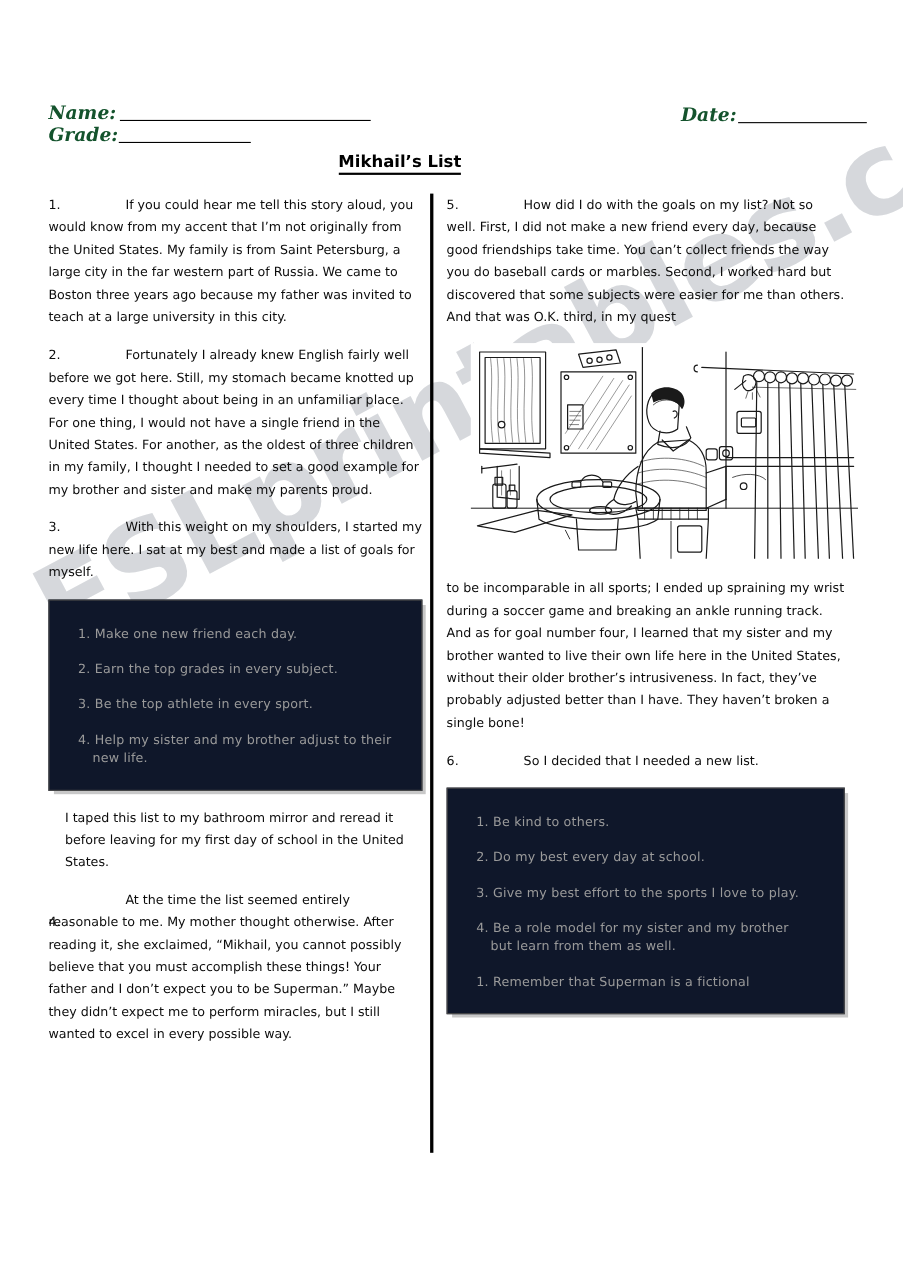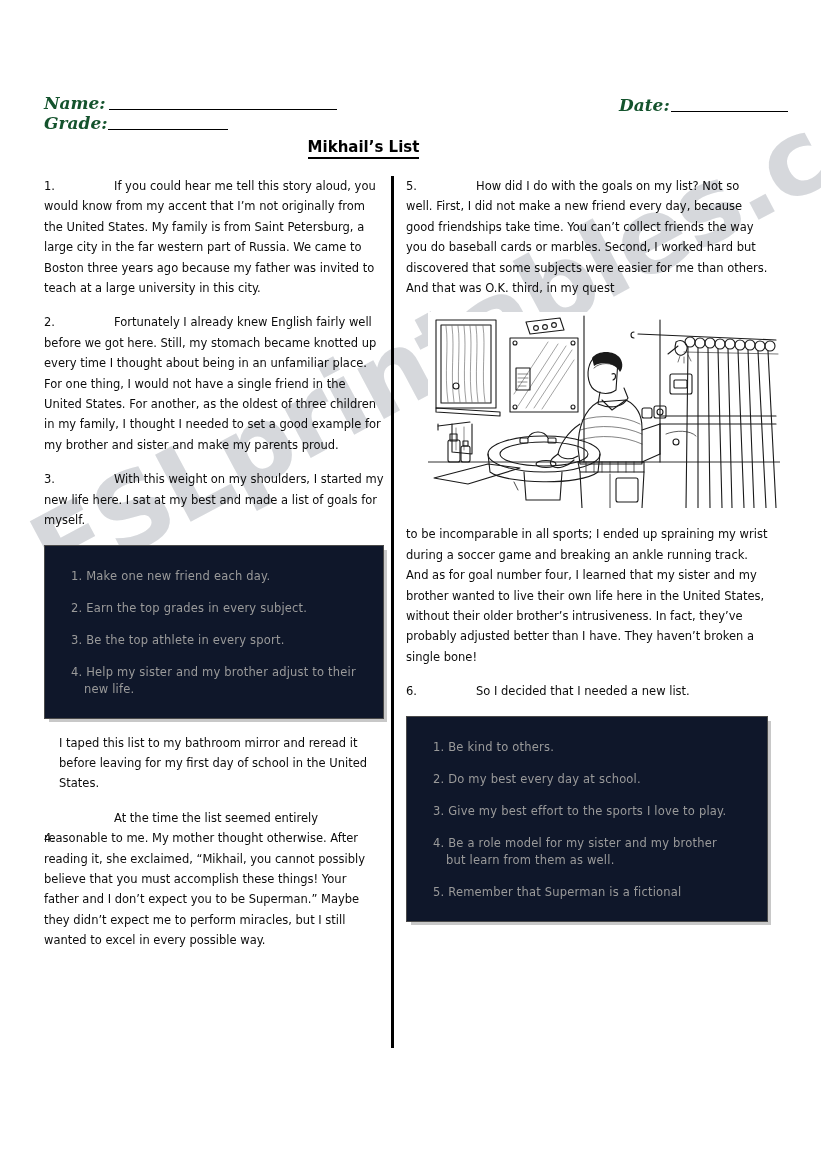--- a/index.html
+++ b/index.html
@@ -435,19 +435,19 @@
         <span>2. Do my best every day at school.</span>
       </div>
       <div class="item">
         <span>3. Give my best effort to the sports I love to play.</span>
       </div>
       <div class="item">
         <span>4. Be a role model for my sister and my brother</span>
         <span class="cont">but learn from them as well.</span>
       </div>
       <div class="item">
-        <span>5. Remember that Superman is a fictional</span>
+        <span>1. Remember that Superman is a fictional</span>
       </div>
     </div>
 
   </div>
 
 </div>
 
 </body></html>

